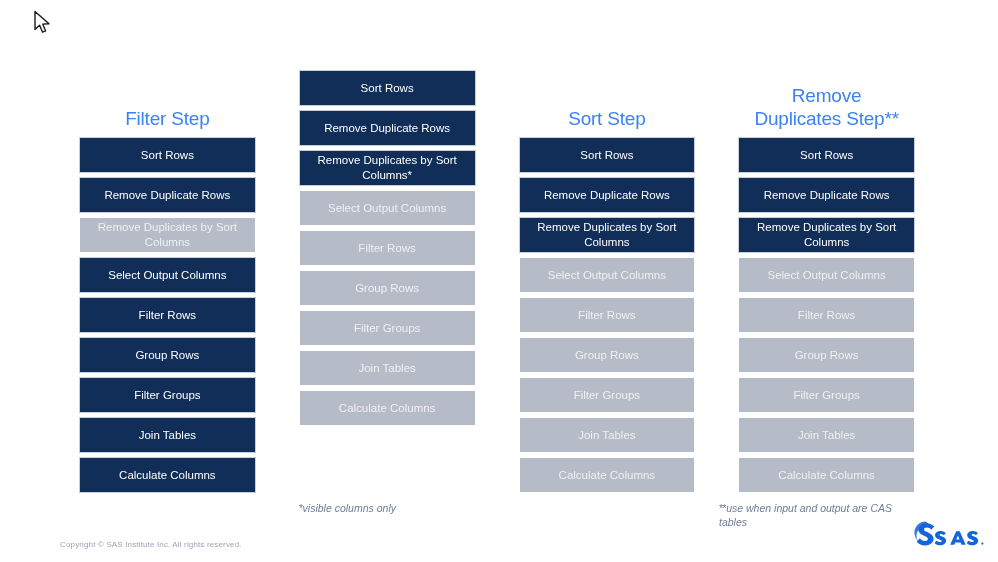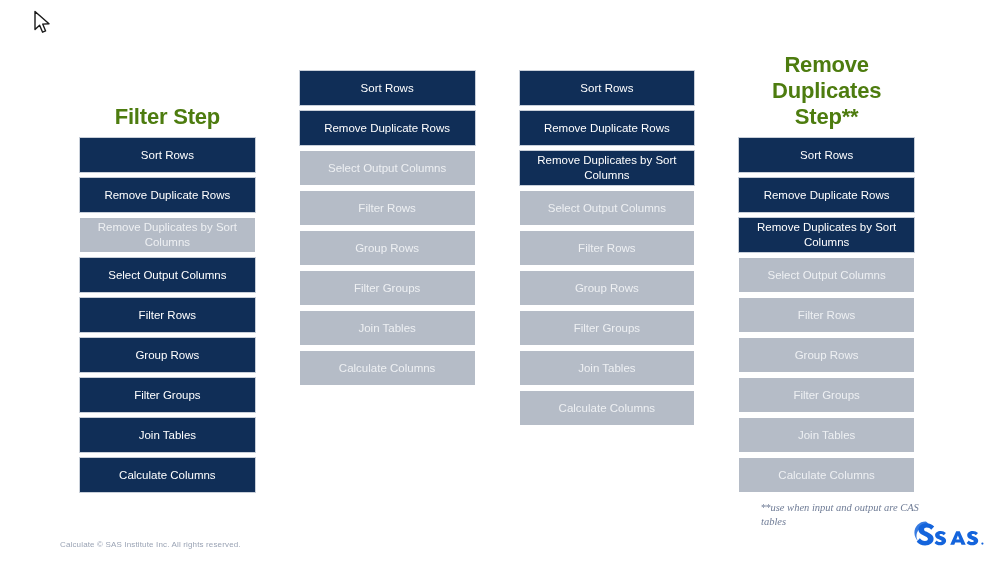--- a/index.html
+++ b/index.html
@@ -30,23 +30,23 @@
     display: flex;
     gap: 43px;
   }
   .column {
     width: 177px;
     display: flex;
     flex-direction: column;
   }
 
   .col-title {
-    font-size: 22px;
-    font-weight: bold;
-    color: #4d7c0f;
+    font-size: 19px;
+    font-weight: normal;
+    color: #3b82f6;
     text-align: center;
     line-height: 1.18;
     letter-spacing: -0.2px;
     height: 60px;
     display: flex;
     align-items: flex-end;
     justify-content: center;
     padding-bottom: 0px;
     margin: 0 0 7px 0;
     white-space: pre-line;
@@ -91,21 +91,21 @@
     font-style: italic;
     color: #6f7c96;
     line-height: 1.35;
   }
   .footnote .star {
     font-style: normal;
     vertical-align: top;
     letter-spacing: -0.5px;
   }
   #fn-visible { left: 299px; top: 501px; width: 200px; }
-  #fn-cas     { left: 761px; top: 501px; width: 180px; font-family: Liberation Serif, serif; }
+  #fn-cas     { left: 719px; top: 501px; width: 180px; }
 
   
   .copyright {
     position: absolute;
     left: 60px;
     top: 540px;
     font-size: 8px;
     color: #9aa3b4;
     letter-spacing: 0.15px;
   }
@@ -168,41 +168,45 @@
         </div>
       </div>
       <div class="column">
         <div class="boxes">
           <div class="box active">
             <span class="lbl">Sort Rows</span>
           </div>
           <div class="box active">
             <span class="lbl">Remove Duplicate Rows</span>
           </div>
-          <div class="box inactive">
-            <span class="lbl">Select Output Columns</span>
-          </div>
-          <div class="box inactive">
-            <span class="lbl">Filter Rows</span>
-          </div>
-          <div class="box inactive">
-            <span class="lbl">Group Rows</span>
-          </div>
-          <div class="box inactive">
-            <span class="lbl">Filter Groups</span>
-          </div>
-          <div class="box inactive">
-            <span class="lbl">Join Tables</span>
-          </div>
-          <div class="box inactive">
-            <span class="lbl">Calculate Columns</span>
-          </div>
-        </div>
-      </div>
-      <div class="column">
+          <div class="box active">
+            <span class="lbl">Remove Duplicates by Sort Columns*</span>
+          </div>
+          <div class="box inactive">
+            <span class="lbl">Select Output Columns</span>
+          </div>
+          <div class="box inactive">
+            <span class="lbl">Filter Rows</span>
+          </div>
+          <div class="box inactive">
+            <span class="lbl">Group Rows</span>
+          </div>
+          <div class="box inactive">
+            <span class="lbl">Filter Groups</span>
+          </div>
+          <div class="box inactive">
+            <span class="lbl">Join Tables</span>
+          </div>
+          <div class="box inactive">
+            <span class="lbl">Calculate Columns</span>
+          </div>
+        </div>
+      </div>
+      <div class="column">
+        <div class="col-title">Sort Step</div>
         <div class="boxes">
           <div class="box active">
             <span class="lbl">Sort Rows</span>
           </div>
           <div class="box active">
             <span class="lbl">Remove Duplicate Rows</span>
           </div>
           <div class="box active">
             <span class="lbl">Remove Duplicates by Sort Columns</span>
           </div>
@@ -254,26 +258,29 @@
           <div class="box inactive">
             <span class="lbl">Join Tables</span>
           </div>
           <div class="box inactive">
             <span class="lbl">Calculate Columns</span>
           </div>
         </div>
       </div>
     </div>
 
+  <div class="footnote" id="fn-visible">
+    <span class="star">*</span><span>visible columns only</span>
+  </div>
 
   <div class="footnote" id="fn-cas">
     <span class="star">**</span><span>use when input and output are CAS tables</span>
   </div>
 
-  <div class="copyright">Calculate © SAS Institute Inc. All rights reserved.</div>
+  <div class="copyright">Copyright © SAS Institute Inc. All rights reserved.</div>
 
   <div class="sas-logo">
     <svg width="78" height="30" viewBox="0 0 78 30" xmlns="http://www.w3.org/2000/svg" aria-hidden="true">
       <g fill="#1464dc">
         <path d="M13.6 3.2c-4.6 0-8.2 2.5-8.2 6.3 0 2.6 1.6 4.3 4.3 5.6l2.9 1.4c1.6.8 2.3 1.5 2.3 2.5 0 1.2-1.1 2-2.9 2-2.2 0-4-1.1-5.2-2.7l-3.1 3.4c1.9 2.3 4.9 3.7 8.4 3.7 4.9 0 8.5-2.6 8.5-6.6 0-2.7-1.6-4.5-4.6-5.9l-2.8-1.3c-1.5-.7-2.1-1.3-2.1-2.2 0-1.1 1-1.8 2.6-1.8 1.9 0 3.4.9 4.5 2.2l3-3.3c-1.8-2-4.4-3.3-7.6-3.3z"></path>
         <path d="M12.6 1.5C6.3 1.5 1.4 6.4 1.4 12.7c0 3.5 1.6 6.6 4.1 8.7-1.3-1.5-2-3.4-2-5.5 0-5.2 4.3-9.4 9.6-9.4 1.2 0 2.4.2 3.4.6-1.1-3.3-2.4-5.6-3.9-5.6z" opacity="0.85"></path>
         <path d="M27.7 10.9c-3.2 0-5.6 1.7-5.6 4.3 0 1.9 1.2 3.1 3.2 3.9l2 .8c1 .4 1.4.7 1.4 1.2 0 .6-.6 1-1.6 1-1.3 0-2.5-.6-3.4-1.6l-2.2 2.4c1.3 1.5 3.4 2.4 5.7 2.4 3.4 0 5.9-1.8 5.9-4.5 0-1.9-1.1-3.1-3.3-4l-2-.8c-.9-.4-1.3-.7-1.3-1.2s.5-.9 1.4-.9c1.1 0 2.1.5 2.9 1.3l2.1-2.3c-1.3-1.3-3.1-2-5.2-2z"></path>
         <path d="M43.2 11.2l-6 13.6h4.1l.9-2.3h5.4l.9 2.3h4.2l-6-13.6h-3.5zm1.7 4.3l1.6 4.1h-3.2l1.6-4.1z"></path>
         <path d="M59.8 10.9c-3.2 0-5.6 1.7-5.6 4.3 0 1.9 1.2 3.1 3.2 3.9l2 .8c1 .4 1.4.7 1.4 1.2 0 .6-.6 1-1.6 1-1.3 0-2.5-.6-3.4-1.6l-2.2 2.4c1.3 1.5 3.4 2.4 5.7 2.4 3.4 0 5.9-1.8 5.9-4.5 0-1.9-1.1-3.1-3.3-4l-2-.8c-.9-.4-1.3-.7-1.3-1.2s.5-.9 1.4-.9c1.1 0 2.1.5 2.9 1.3l2.1-2.3c-1.3-1.3-3.1-2-5.2-2z"></path>
         <circle cx="69.4" cy="23.6" r="1.1"></circle>

